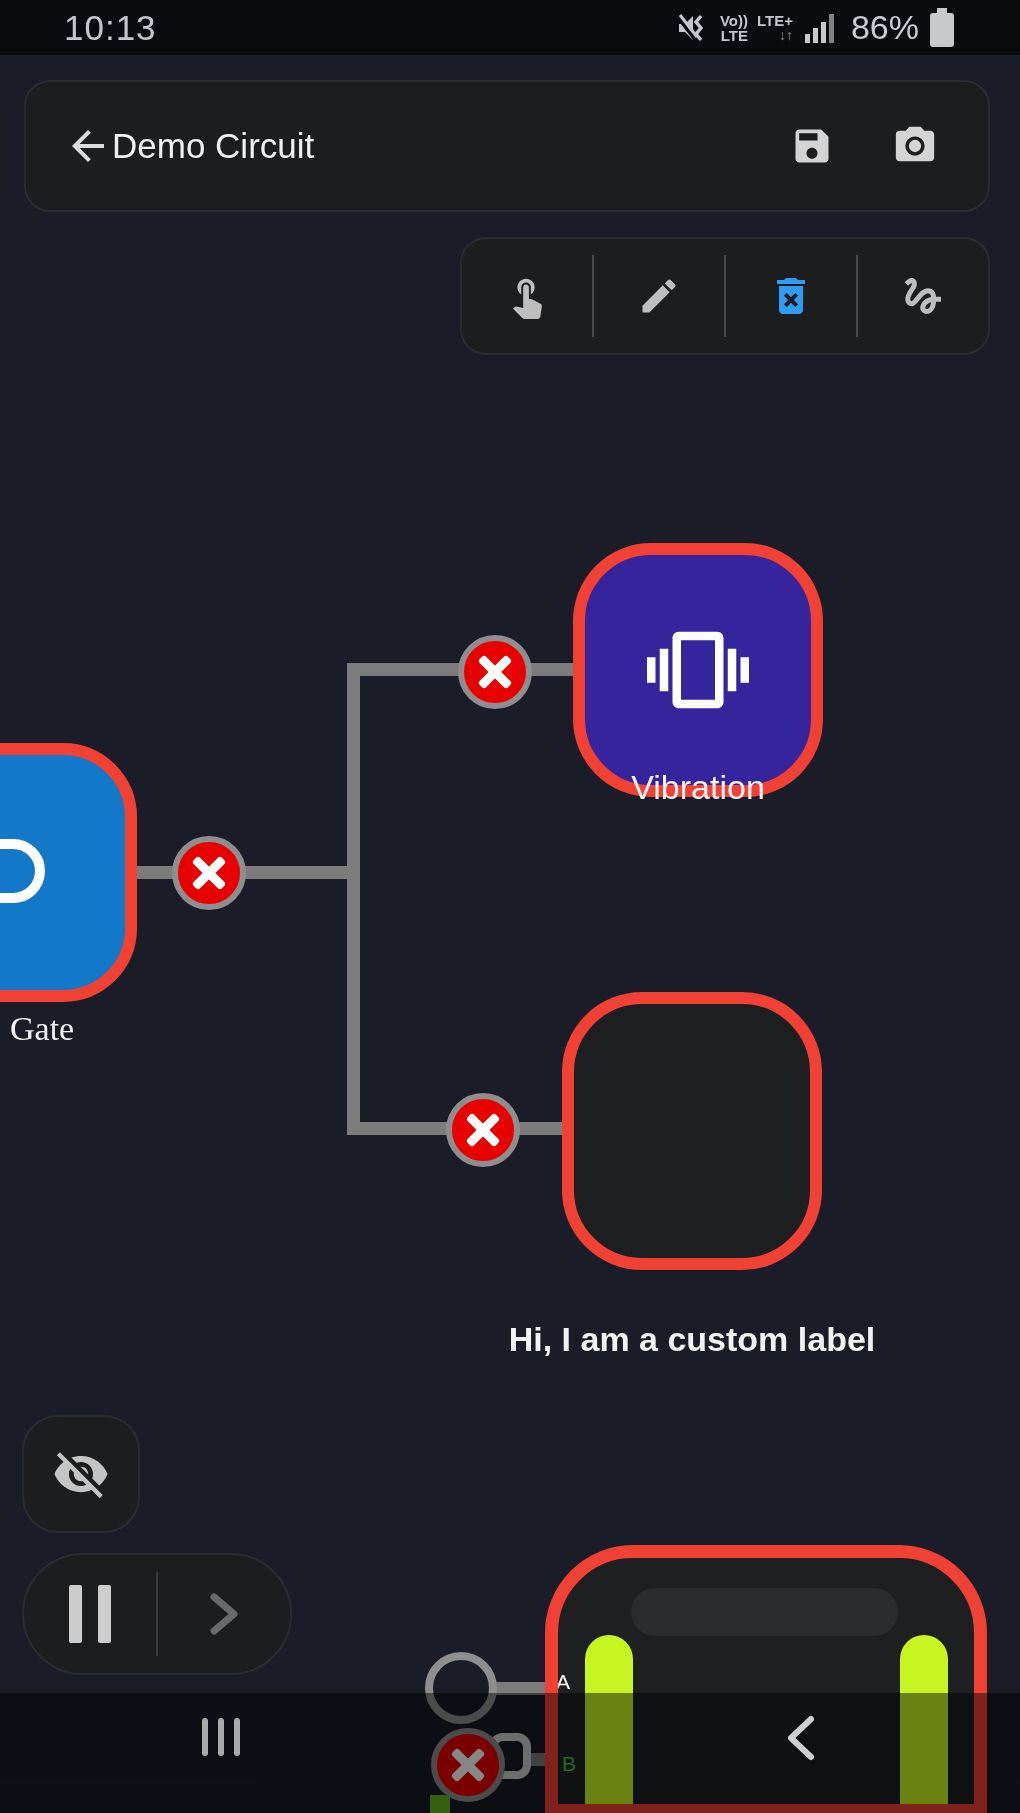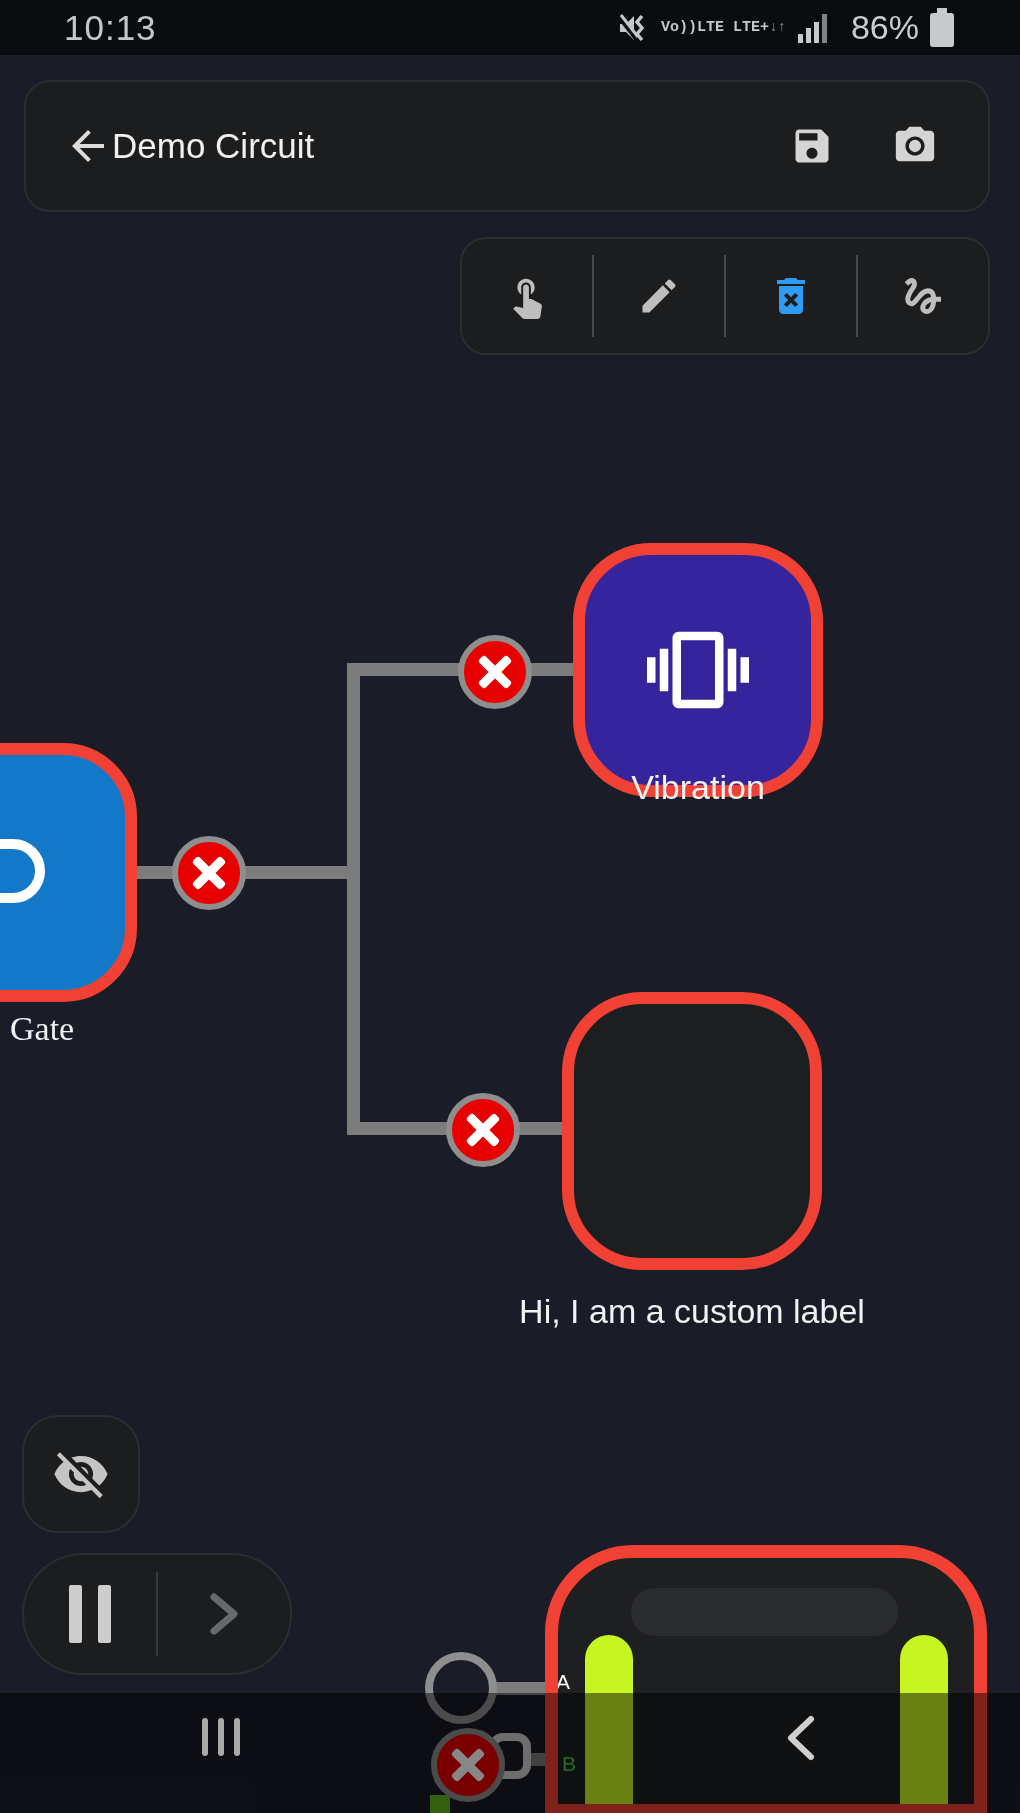--- a/index.html
+++ b/index.html
@@ -7,23 +7,23 @@
   #screen{
     position:relative;width:1020px;height:1813px;overflow:hidden;
     background:#1A1C27;font-family:"Liberation Sans",sans-serif;
     -webkit-font-smoothing:antialiased;
   }
   
   .statusbar{position:absolute;left:0;top:0;width:1020px;height:55px;background:#090B0F;
     display:flex;align-items:center;justify-content:space-between;padding:0 64px;z-index:40;}
   .time{font-size:35px;color:#C3C7CB;letter-spacing:1px;}
   .sb-right{display:flex;align-items:center;gap:9px;}
-  .sb-stack{display:flex;flex-direction:row;line-height:15px;color:#C3C7CB;font-size:15px;font-weight:bold;text-align:right;font-family:Liberation Mono, monospace;}
+  .sb-stack{display:flex;flex-direction:column;line-height:15px;color:#C3C7CB;font-size:15px;font-weight:bold;text-align:right;}
   .sb-stack .dim{color:#8C9094;font-size:14px;}
-  .pct{font-size:34px;color:#C9CDD1;margin-left:11px;}
+  .pct{font-size:34px;color:#C9CDD1;margin-left:4px;}
   
   .card{position:absolute;background:#1B1D1F;border:2px solid #2B2E31;border-radius:26px;}
   .appbar{left:24px;top:80px;width:966px;height:132px;display:flex;align-items:center;z-index:30;}
   .appbar .title{font-size:35px;color:#F1F1F1;}
   .iconbtn{display:flex;align-items:center;justify-content:center;background:none;border:none;padding:0;cursor:pointer;}
   .appbar .back{margin-left:38px;}
   .appbar .spacer{flex:1;}
   .appbar .save{margin-right:58px;}
   .appbar .cam{margin-right:50px;}
   .toolbar{left:460px;top:237px;width:530px;height:118px;display:flex;align-items:stretch;z-index:30;}
@@ -83,21 +83,21 @@
   <div class="node-label" style="left:10px;top:1010px;font-family:Liberation Serif, serif;">Gate</div>
 
   <div class="node vib">
     <svg width="102" height="102" viewBox="0 0 24 24" fill="#FFFFFF">
       <path d="M0 15h2V9H0v6zm3 2h2V7H3v10zm19-8v6h2V9h-2zm-3 8h2V7h-2v10zM16.5 3h-9C6.67 3 6 3.67 6 4.5v15c0 .83.67 1.5 1.5 1.5h9c.83 0 1.5-.67 1.5-1.5v-15c0-.83-.67-1.5-1.5-1.5zM16 19H8V5h8v14z"></path>
     </svg>
   </div>
   <div class="node-label centered" style="left:698px;top:768px;">Vibration</div>
 
   <div class="node custom"></div>
-  <div class="node-label centered" style="left:692px;top:1292px;">Hi, I am a custom label</div>
+  <div class="node-label centered" style="left:692px;top:1320px;font-weight:bold;">Hi, I am a custom label</div>
 
   <div class="conn" style="left:172px;top:836px;">
       <i class="a"></i>
       <i class="b"></i>
     </div>
   <div class="conn" style="left:458px;top:635px;">
       <i class="a"></i>
       <i class="b"></i>
     </div>
   <div class="conn" style="left:446px;top:1093px;">

